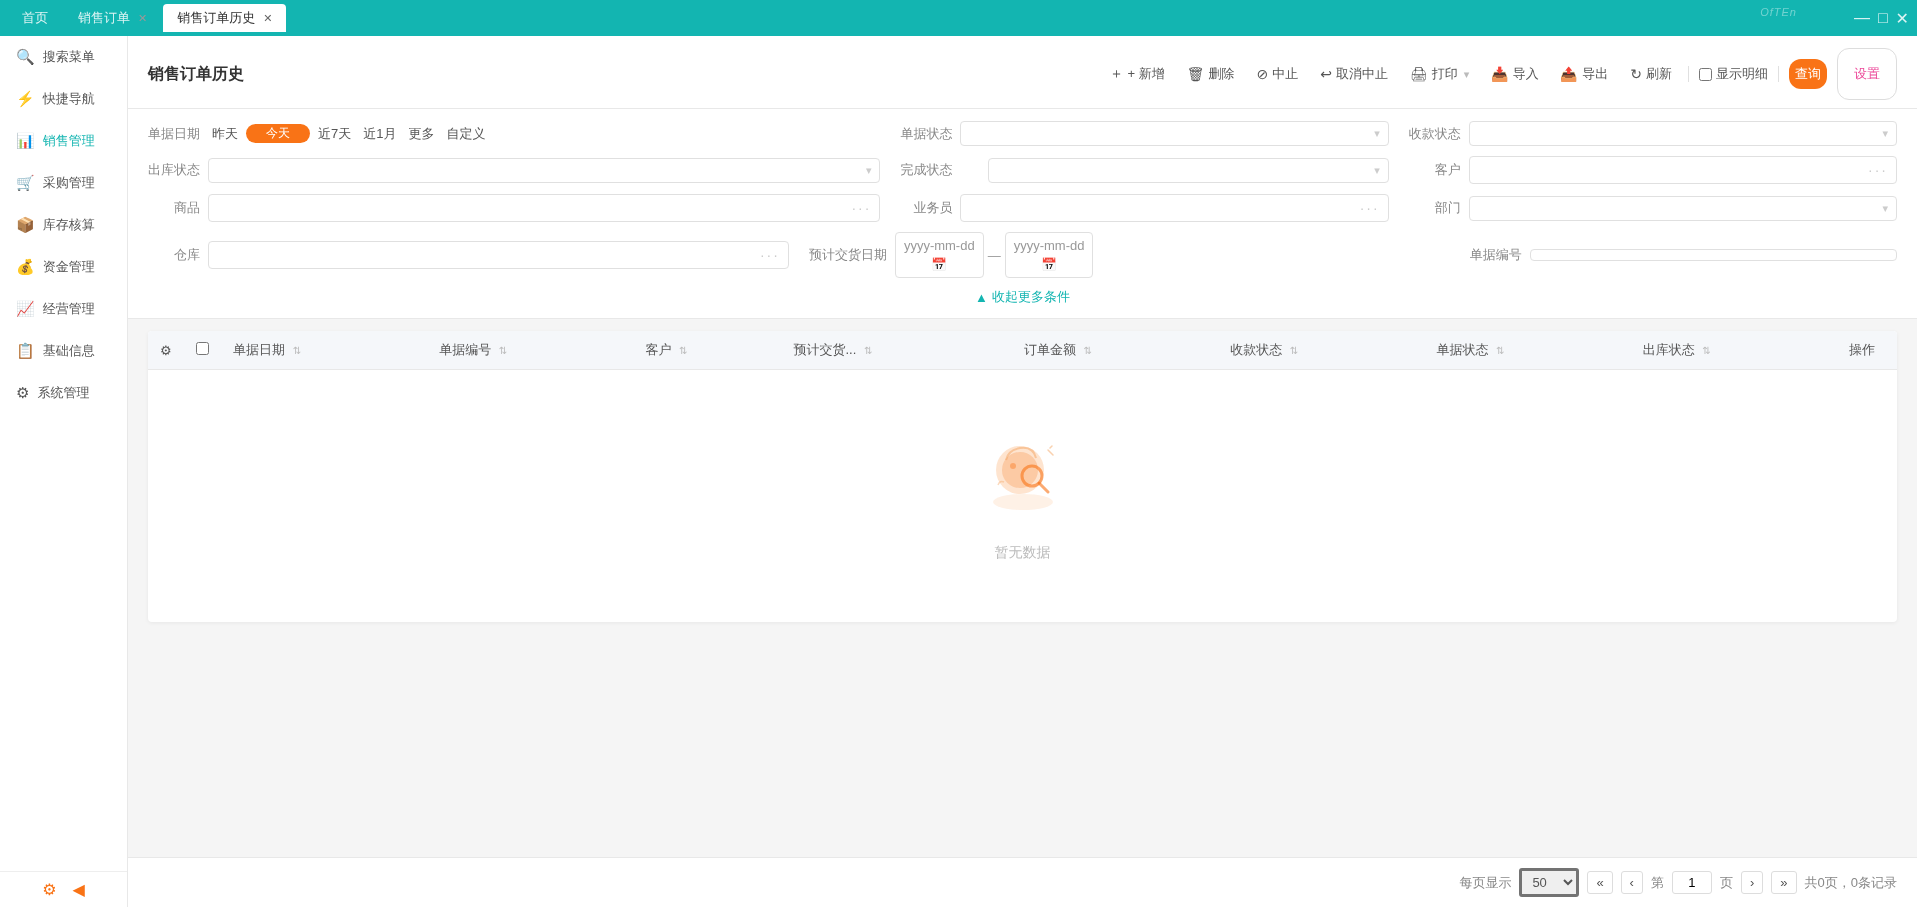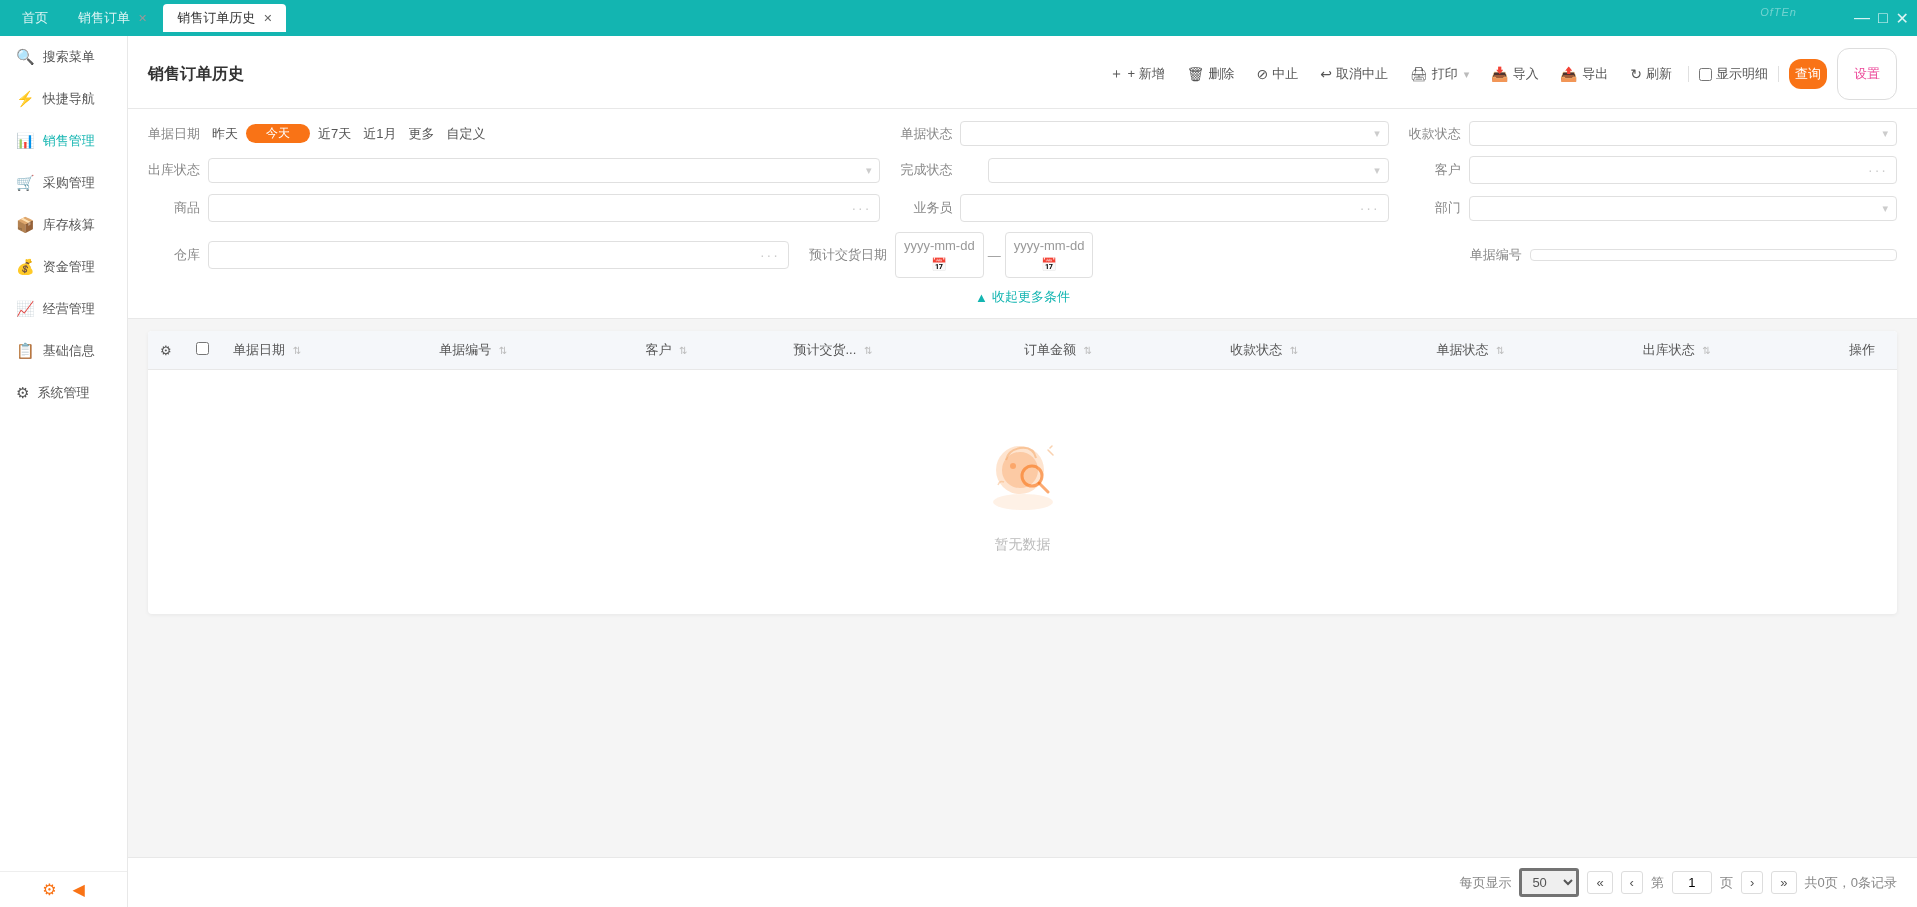--- a/index.html
+++ b/index.html
@@ -64,21 +64,21 @@
     .table-area { flex: 1; overflow: auto; padding: 12px 20px; }
     .data-table { width: 100%; border-collapse: collapse; background: #fff; border-radius: 4px; overflow: hidden; box-shadow: 0 1px 4px rgba(0,0,0,0.06); }
     .data-table th { background: #f5f7fa; border-bottom: 1px solid #e8e8e8; padding: 10px 12px; text-align: left; color: #555; font-weight: 500; font-size: 13px; white-space: nowrap; }
     .data-table th .sort-icon { color: #bbb; margin-left: 4px; font-size: 10px; }
     .data-table td { border-bottom: 1px solid #f0f0f0; padding: 10px 12px; color: #333; font-size: 13px; }
     .th-gear { width: 36px; text-align: center; }
     .th-checkbox { width: 36px; text-align: center; }
     .th-op { width: 60px; text-align: center; }
 
     
-    .empty-state { display: flex; flex-direction: column; align-items: center; justify-content: center; padding: 60px 0; }
+    .empty-state { display: flex; flex-direction: column; align-items: center; justify-content: center; padding: 60px 0; gap: 8px; }
     .empty-icon { width: 90px; height: 90px; margin-bottom: 16px; }
     .empty-text { color: #bbb; font-size: 14px; }
 
     
     .pagination-bar { background: #fff; border-top: 1px solid #e8e8e8; padding: 10px 20px; display: flex; align-items: center; justify-content: flex-end; gap: 8px; flex-shrink: 0; }
     .pagination-label { color: #888; font-size: 13px; }
     .page-size-select { border: 3px solid #737373; border-radius: 3px; padding: 3px 6px; font-size: 13px; color: #555; cursor: pointer; }
     .page-nav-btn { border: 1px solid #ddd; background: #fff; padding: 3px 8px; cursor: pointer; color: #555; font-size: 13px; border-radius: 3px; }
     .page-nav-btn:disabled { color: #ccc; cursor: default; }
     .page-input { border: 1px solid #ddd; border-radius: 3px; padding: 3px 6px; width: 40px; text-align: center; font-size: 13px; }

